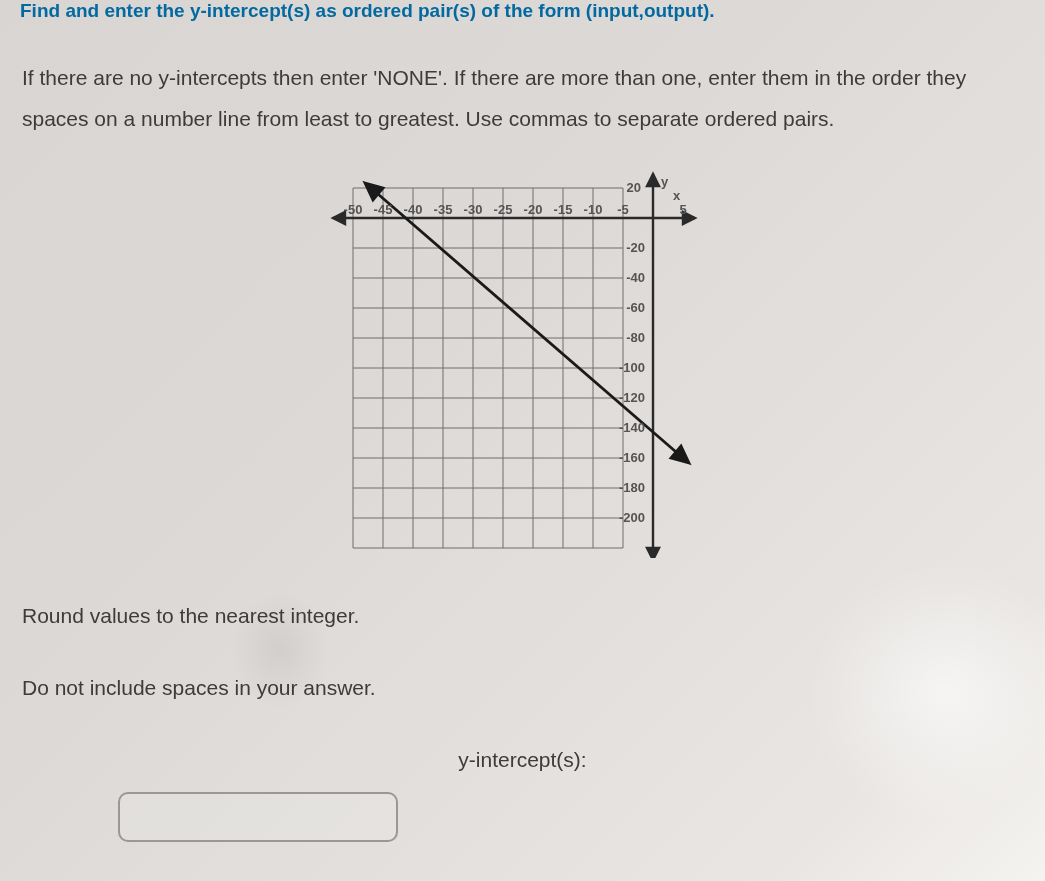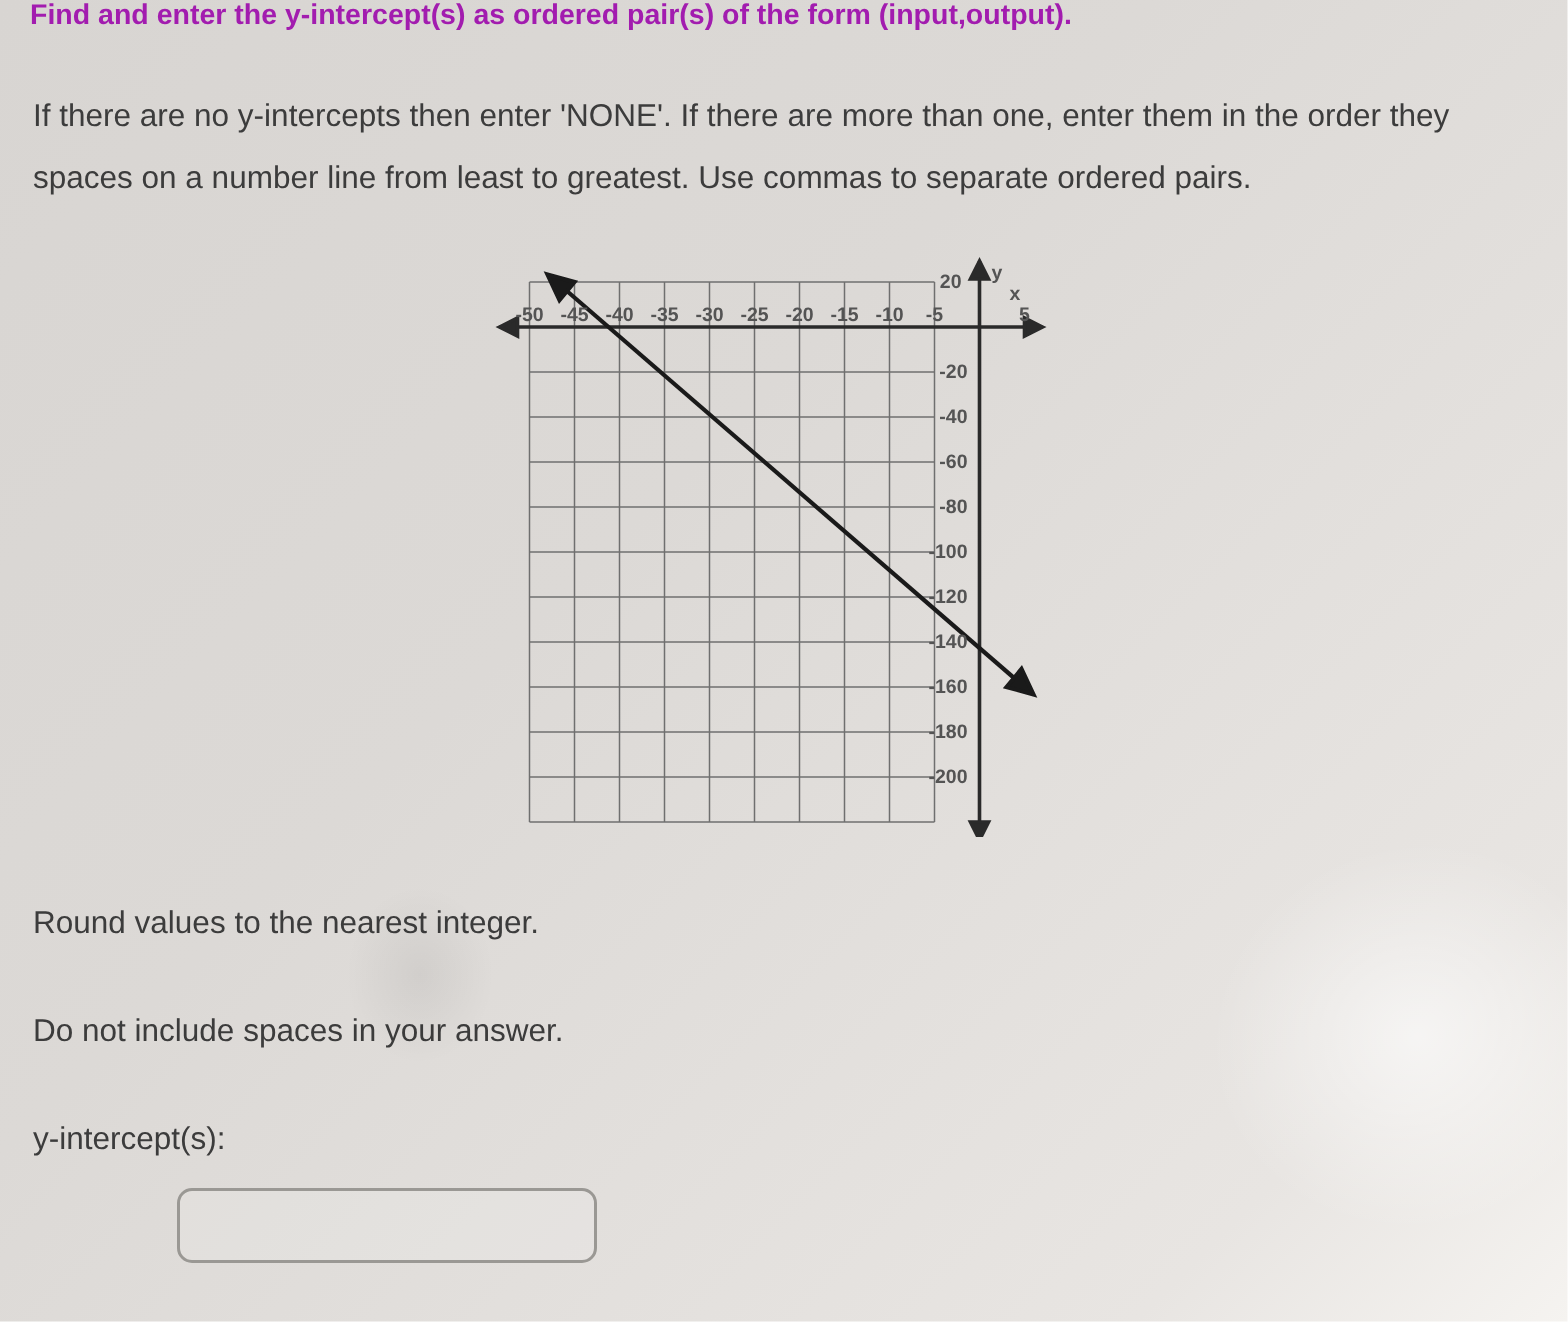--- a/index.html
+++ b/index.html
@@ -27,21 +27,21 @@
     left: 230px;
     top: 590px;
     width: 100px;
     height: 120px;
     background: radial-gradient(ellipse at center, rgba(0,0,0,0.06) 0%, rgba(0,0,0,0) 70%);
     pointer-events: none;
   }
   .cutoff {
     font-size: 19px;
     font-weight: 700;
-    color: #a21caf;
+    color: #0369a1;
     padding: 0 20px;
     white-space: nowrap;
     overflow: hidden;
   }
   .content { padding: 36px 22px 0 22px; }
   .para {
     font-size: 21px;
     line-height: 1.95;
     color: #3c3c3c;
     font-weight: 500;
@@ -56,20 +56,21 @@
     font-size: 21px;
     color: #3c3c3c;
     margin-bottom: 48px;
     font-weight: 500;
   }
   .label {
     font-size: 21px;
     color: #3c3c3c;
     margin-bottom: 20px;
     font-weight: 500;
+    text-align: center;
   }
   .answer-box {
     margin-left: 96px;
     width: 280px;
     height: 50px;
     border: 2px solid #9a9894;
     border-radius: 10px;
     background: rgba(255,255,255,0.12);
     font-size: 20px;
     padding: 0 12px;

